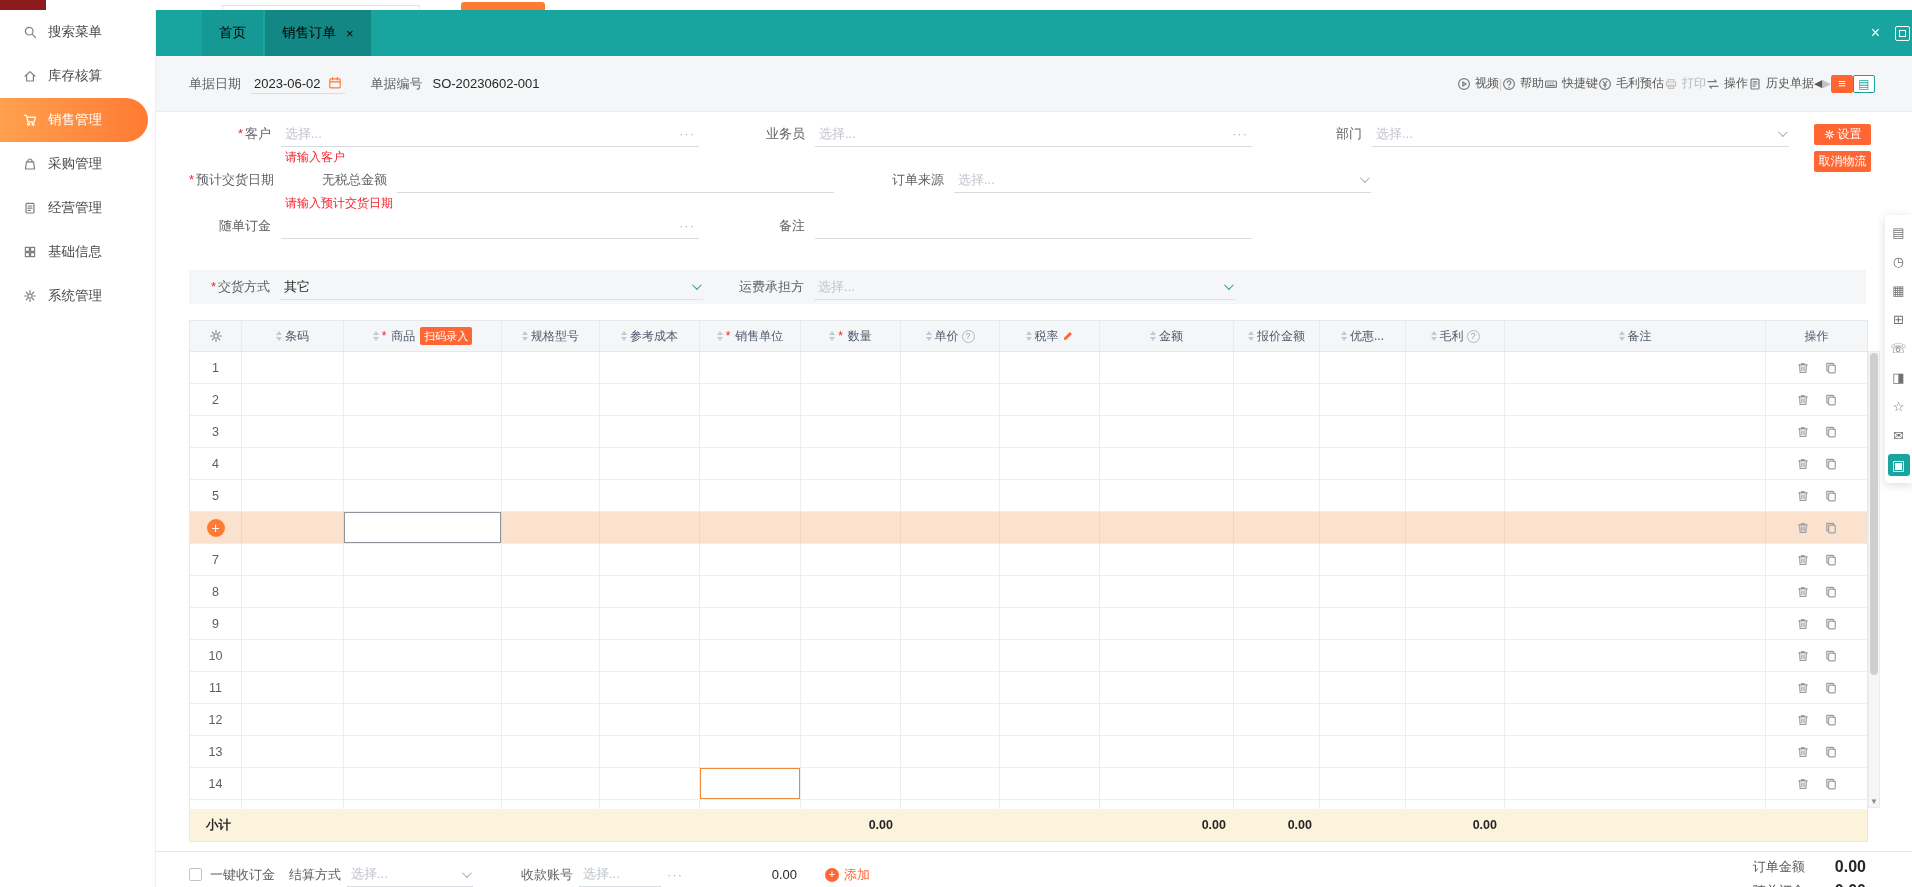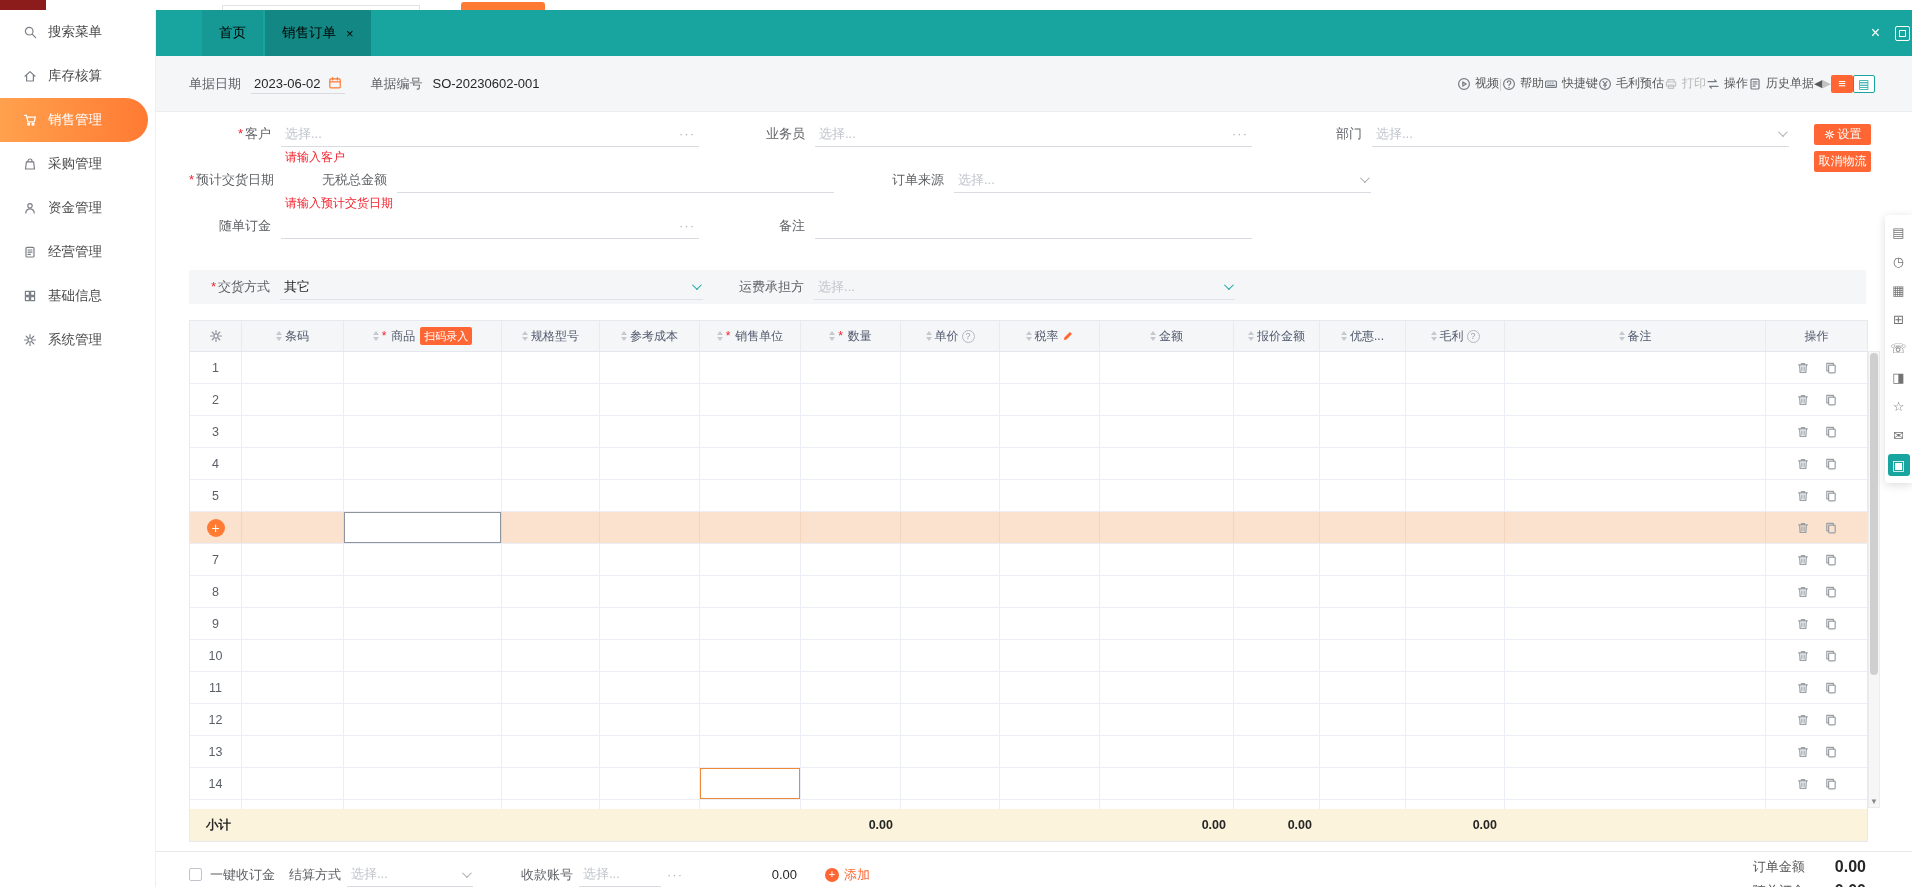--- a/index.html
+++ b/index.html
@@ -173,29 +173,20 @@
           <span>销售管理</span>
         </div>
         <div class="side-item">
           <span class="icn">
             <svg viewBox="0 0 14 14" width="14" height="14" fill="none" stroke="currentColor" stroke-width="1.2" stroke-linecap="round" stroke-linejoin="round">
               <path d="M3.4 4.8h7.2l.9 7.2H2.5z"></path>
               <path d="M5 4.8V4a2 2 0 0 1 4 0v.8"></path>
             </svg>
           </span>
           <span>采购管理</span>
-        </div>
-        <div class="side-item">
-          <span class="icn">
-            <svg viewBox="0 0 14 14" width="14" height="14" fill="none" stroke="currentColor" stroke-width="1.2" stroke-linecap="round" stroke-linejoin="round">
-              <circle cx="7" cy="4.8" r="2.2"></circle>
-              <path d="M2.8 12a4.2 4.2 0 0 1 8.4 0"></path>
-            </svg>
-          </span>
-          <span>资金管理</span>
         </div>
         <div class="side-item">
           <span class="icn">
             <svg viewBox="0 0 14 14" width="14" height="14" fill="none" stroke="currentColor" stroke-width="1.2" stroke-linecap="round" stroke-linejoin="round">
               <rect x="3" y="2.4" width="8" height="9.6" rx="1"></rect>
               <path d="M5 5h4M5 7.2h4M5 9.4h2.4"></path>
             </svg>
           </span>
           <span>经营管理</span>
         </div>

